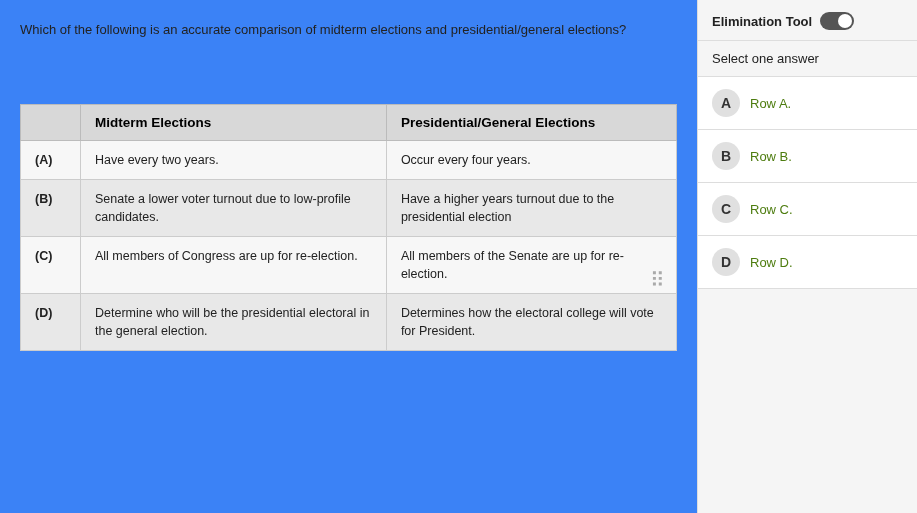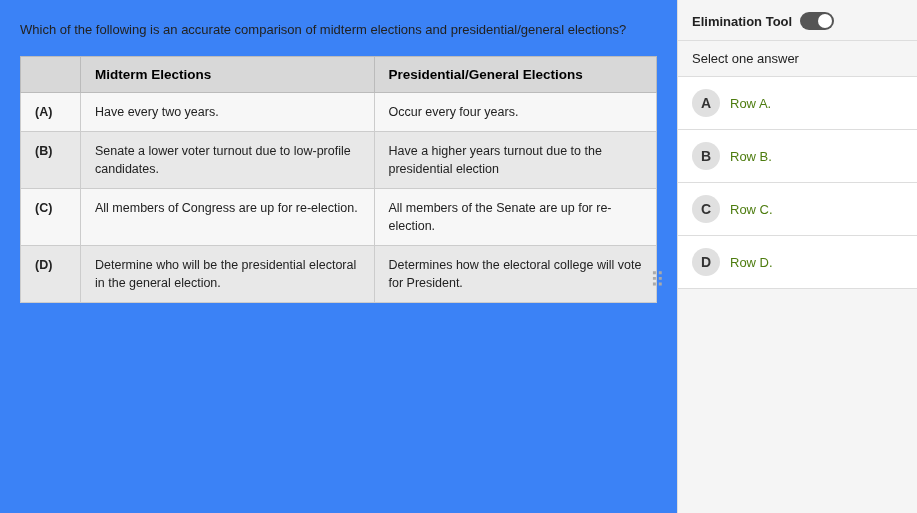--- a/index.html
+++ b/index.html
@@ -67,25 +67,26 @@
     .row-label {
       font-weight: bold;
       color: #333;
       text-align: left;
       width: 40px;
     }
 
     .table-wrapper {
       position: relative;
       flex: 1;
+      margin-top: 48px;
     }
 
     
     .right-panel {
-      width: 240px;
+      width: 220px;
       background: #f5f5f5;
       border-left: 1px solid #ddd;
       display: flex;
       flex-direction: column;
       padding: 12px 0 0 0;
     }
 
     .elimination-header {
       display: flex;
       align-items: center;

